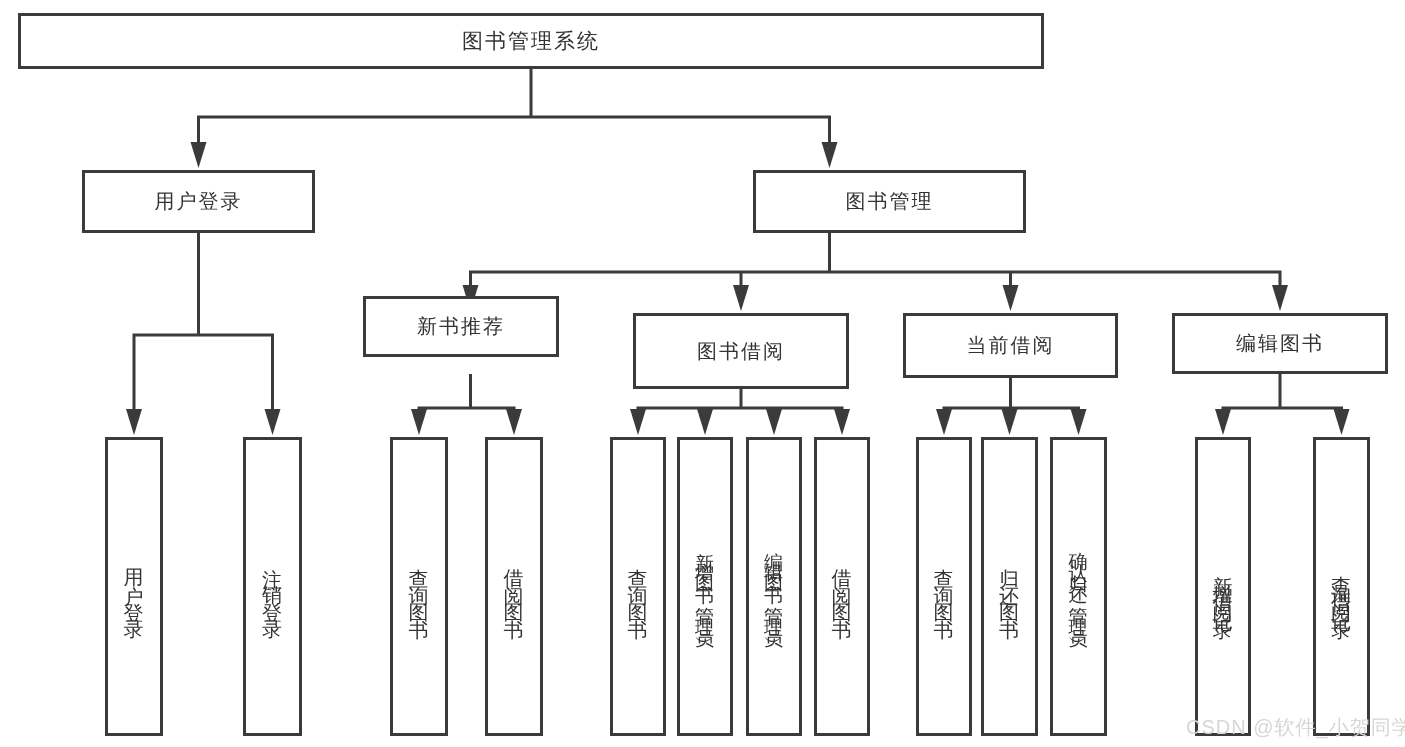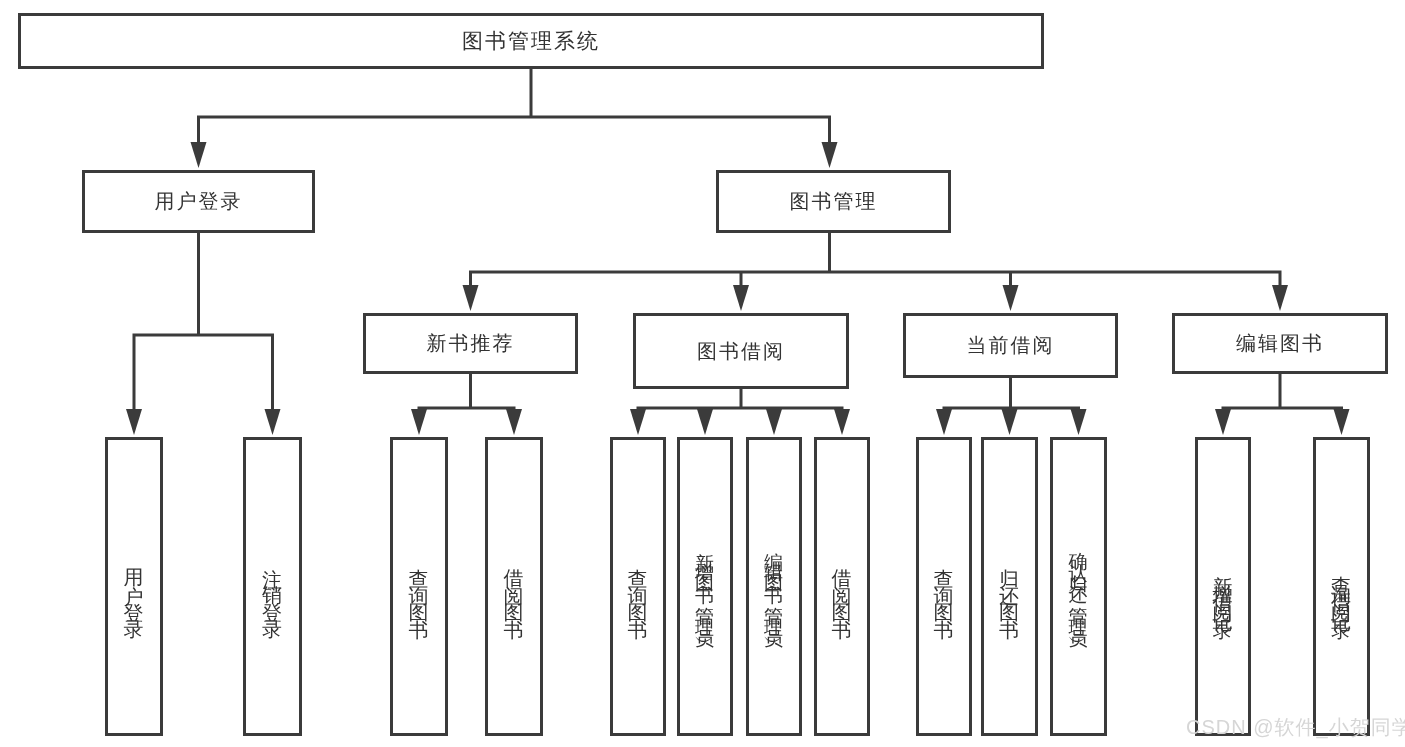--- a/index.html
+++ b/index.html
@@ -87,25 +87,25 @@
     </g>
   </svg>
 
   <div class="box" style="left:18px;top:13px;width:1026px;height:56px">
     <span class="lbl root">图书管理系统</span>
   </div>
 
   <div class="box" style="left:82px;top:170px;width:233px;height:63px">
     <span class="lbl">用户登录</span>
   </div>
-  <div class="box" style="left:716px;top:170px;width:235px;height:63px">
+  <div class="box" style="left:753px;top:170px;width:273px;height:63px">
     <span class="lbl">图书管理</span>
   </div>
 
-  <div class="box" style="left:363px;top:313px;width:215px;height:61px">
+  <div class="box" style="left:363px;top:296px;width:196px;height:61px">
     <span class="lbl">新书推荐</span>
   </div>
   <div class="box" style="left:633px;top:313px;width:216px;height:76px">
     <span class="lbl">图书借阅</span>
   </div>
   <div class="box" style="left:903px;top:313px;width:215px;height:65px">
     <span class="lbl">当前借阅</span>
   </div>
   <div class="box" style="left:1172px;top:313px;width:216px;height:61px">
     <span class="lbl">编辑图书</span>

